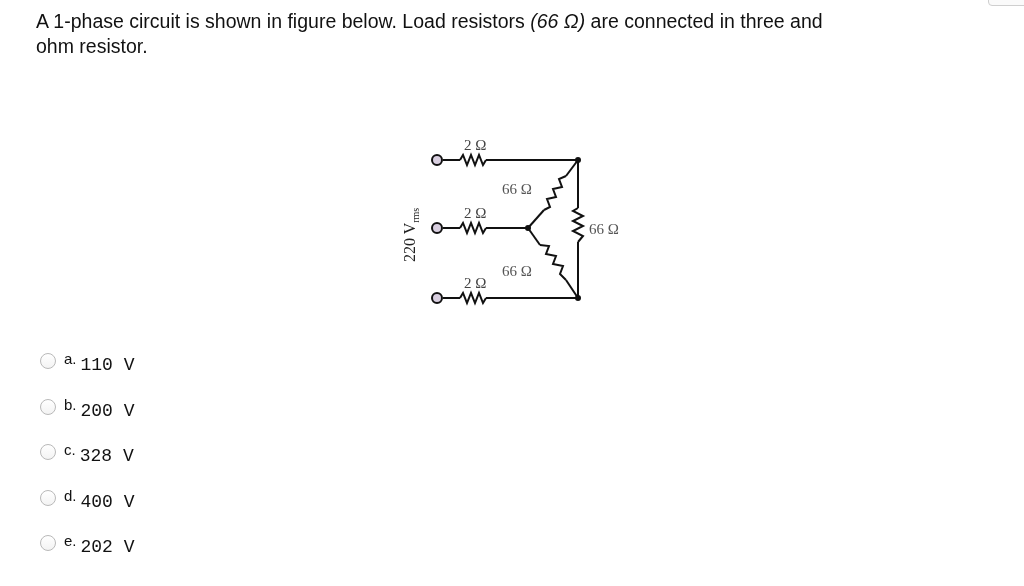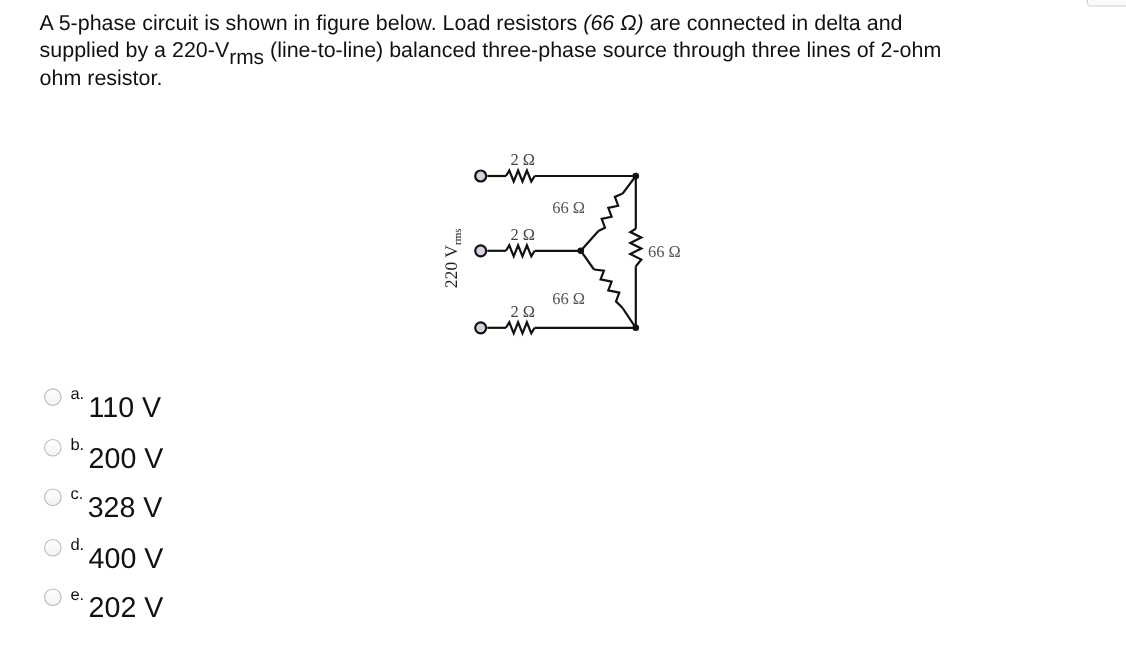--- a/index.html
+++ b/index.html
@@ -13,30 +13,29 @@
     .question sub { font-size: 19px; vertical-align: -6px; line-height: 0; }
     .question i { font-style: italic; }
     .figure { position: absolute; left: 390px; top: 130px; width: 300px; height: 180px; }
     .figure svg { width: 300px; height: 180px; display: block; }
     .options { position: absolute; left: 40px; top: 348px; }
     .option { display: flex; align-items: flex-start; height: 45.5px; cursor: pointer; }
     .radio { width: 16px; height: 16px; border: 1px solid #b9b9b9; border-radius: 50%;
              box-sizing: border-box; margin-top: 5px; margin-right: 8px;
              background: linear-gradient(#ffffff, #f3f3f3); }
     .opt-letter { font-size: 15px; margin-top: 2px; margin-right: 4px; }
-    .opt-text { font-size: 26px; margin-top: 7px; }
+    .opt-text { font-size: 18px; margin-top: 7px; font-family: Liberation Mono, monospace; }
   </style>
 </head>
 <body>
 
 <div class="corner"></div>
 
 <div class="question">
-  <p><span>A 5-phase circuit is shown in figure below. Load resistors </span><i>(66 Ω)</i><span> are connected in delta and</span></p>
-  <p><span>supplied by a 220-V</span><sub>rms</sub><span> (line-to-line) balanced three-phase source through three lines of 2-ohm</span></p>
+  <p><span>A 1-phase circuit is shown in figure below. Load resistors </span><i>(66 Ω)</i><span> are connected in three and</span></p>
   <p>ohm resistor.</p>
 </div>
 
 <div class="figure">
   <svg viewBox="0 0 300 180" xmlns="http://www.w3.org/2000/svg" font-family="Liberation Serif, serif">
 
     <text transform="translate(25,132) rotate(-90)" font-size="16" fill="#222"><tspan>220 V</tspan><tspan font-size="10" dy="4">rms</tspan></text>
 
     <g stroke="#111" stroke-width="2" fill="none">
       <line x1="53" y1="30" x2="70" y2="30"></line>

